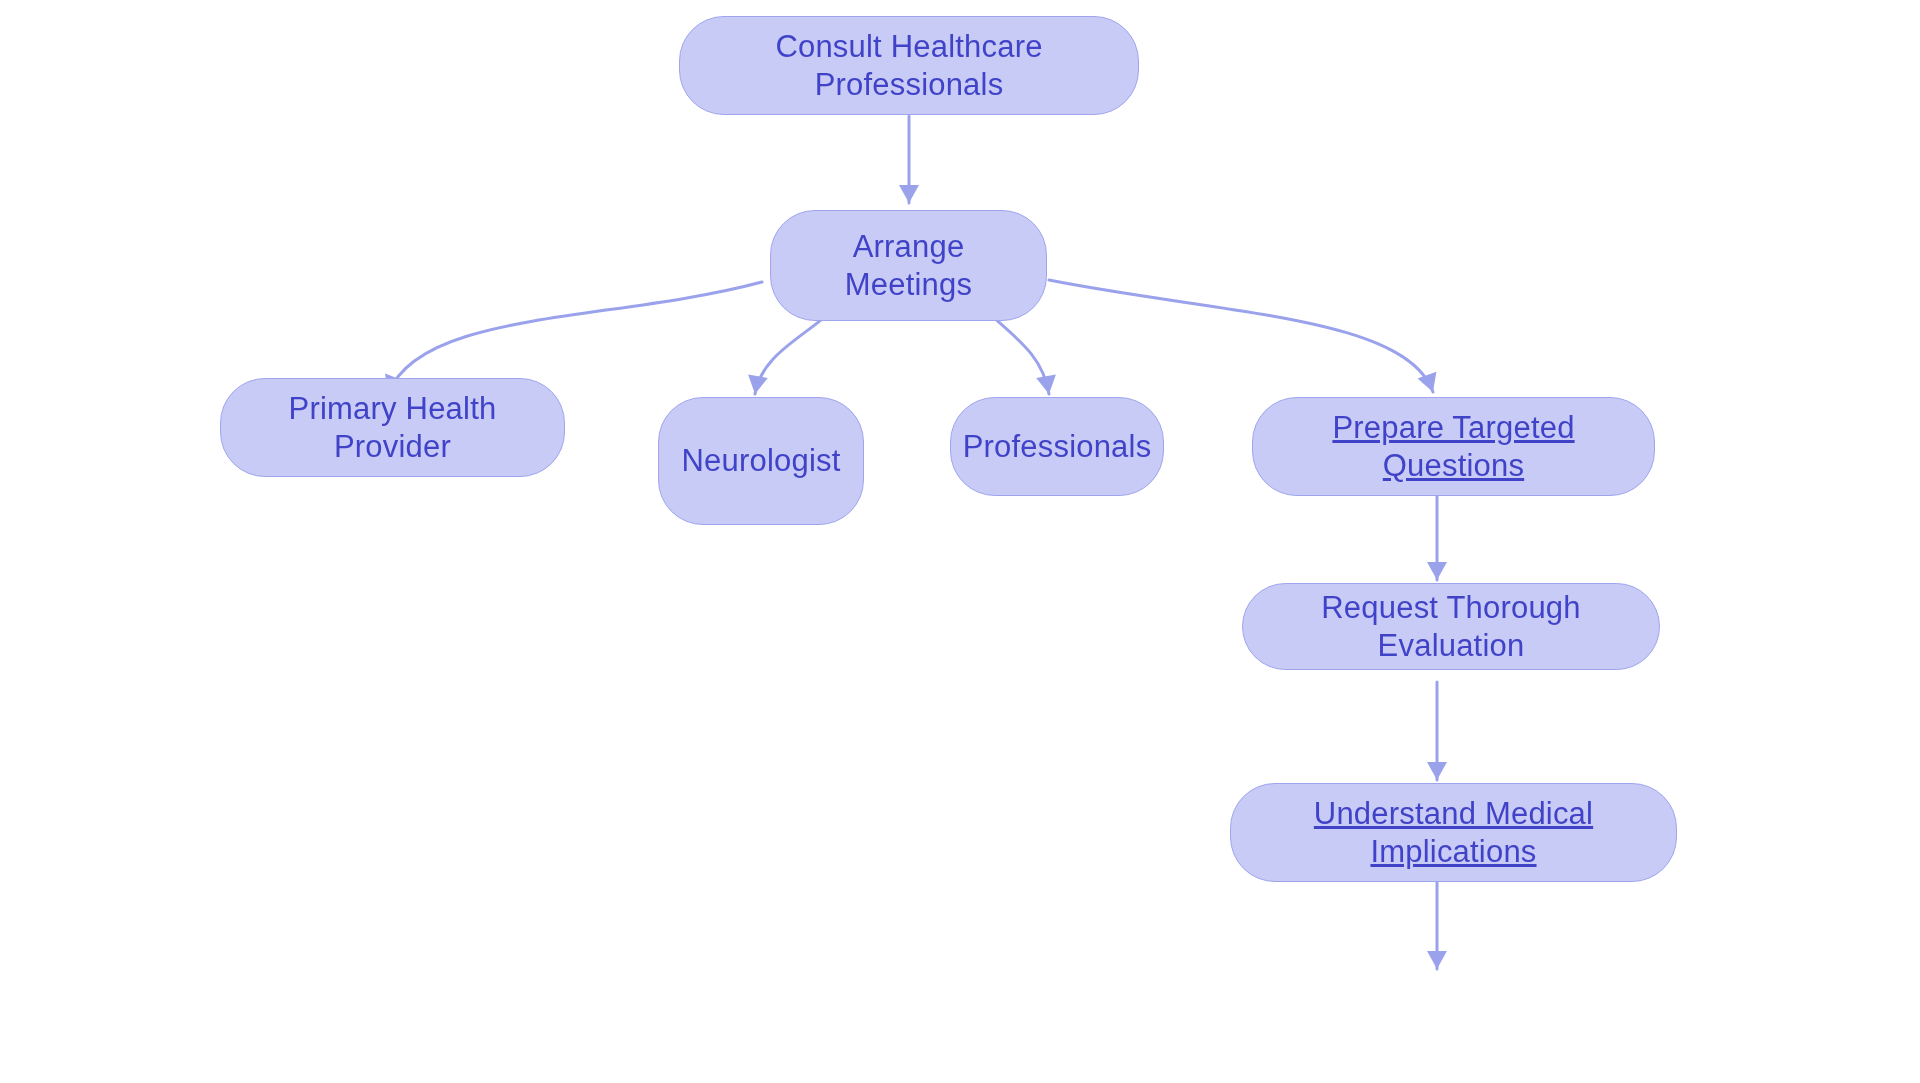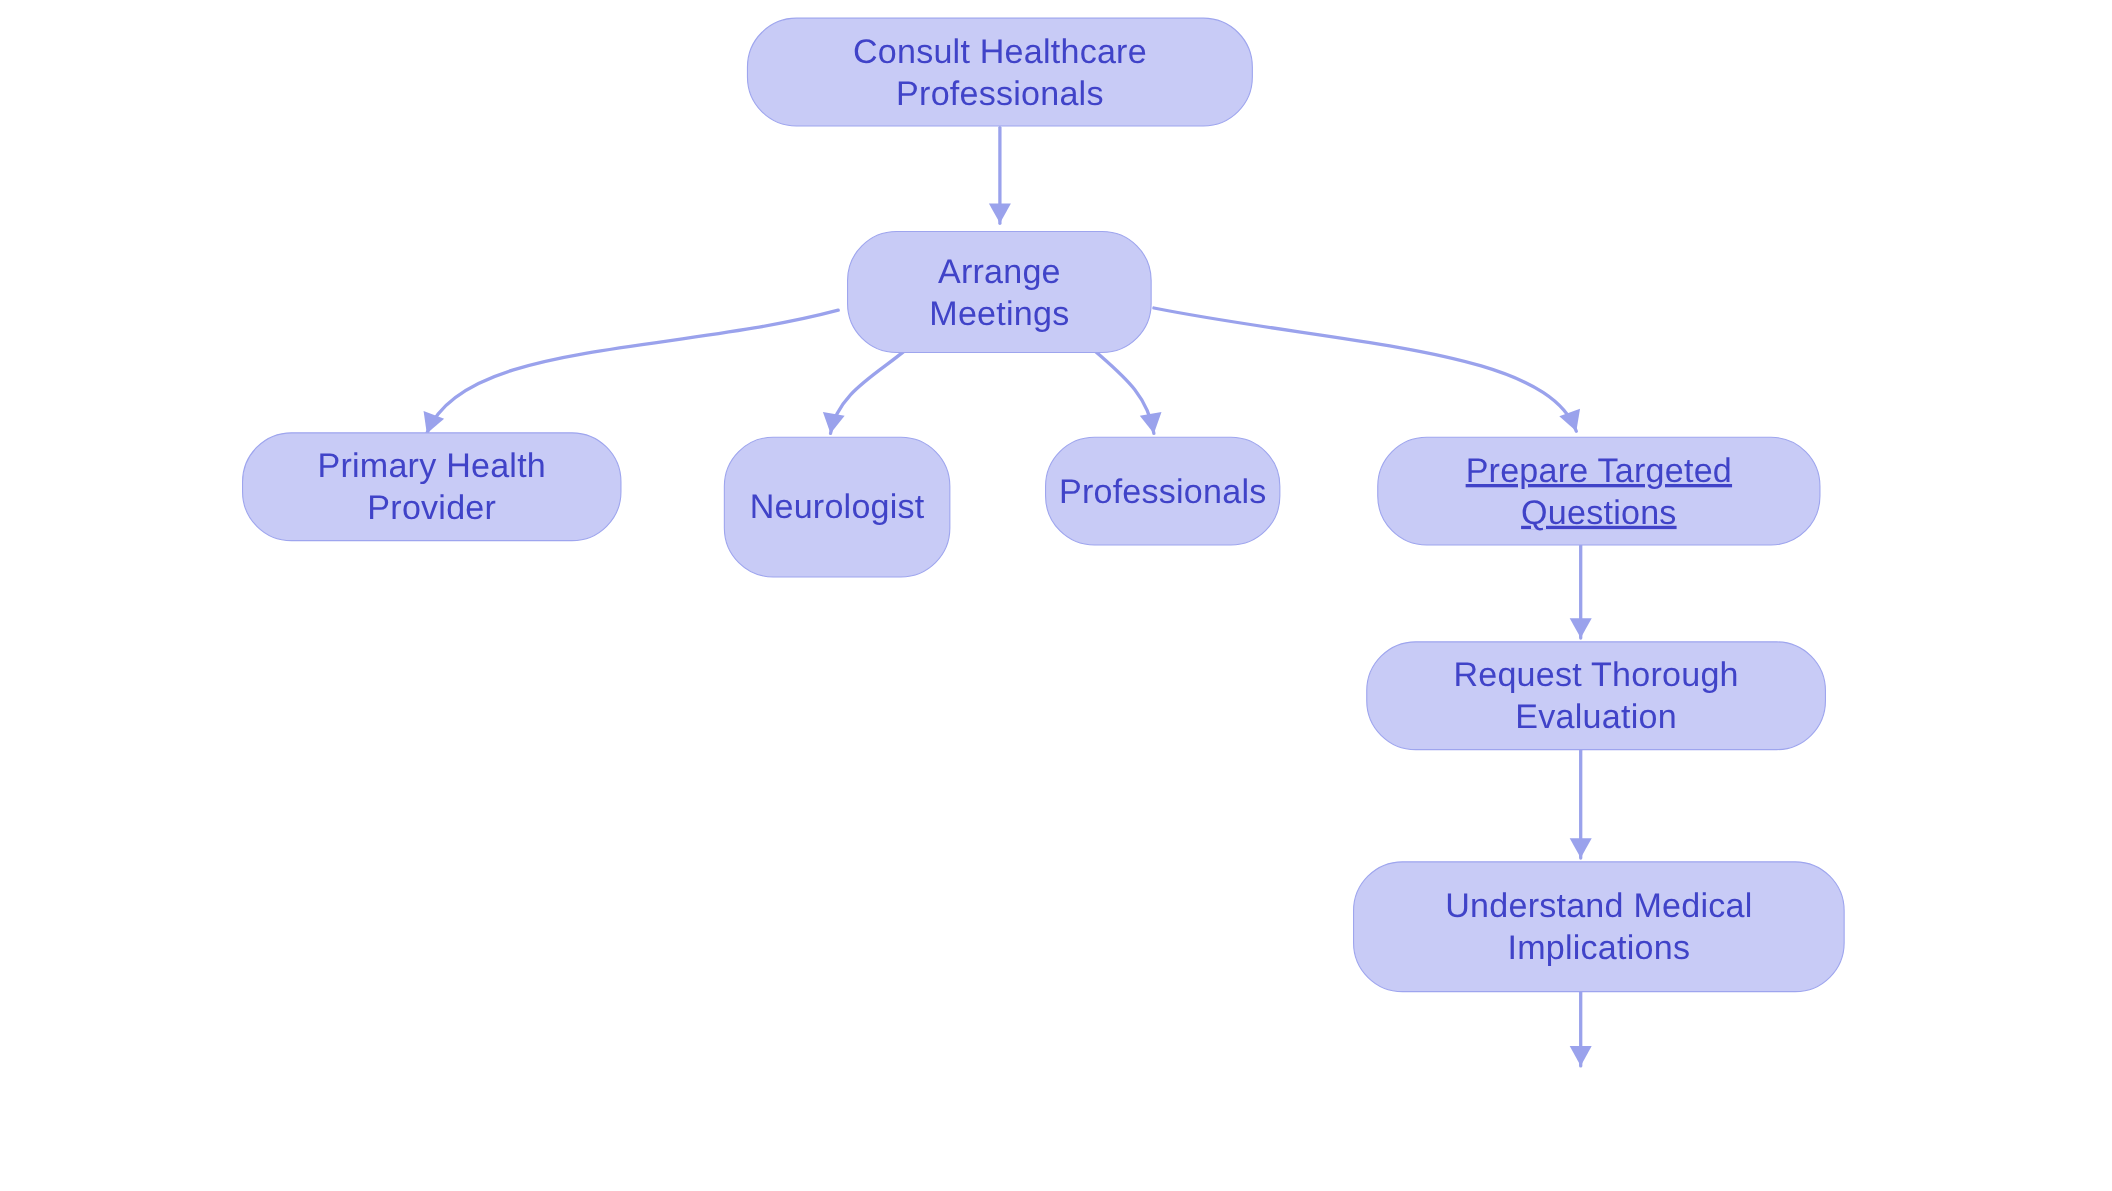--- a/index.html
+++ b/index.html
@@ -70,32 +70,32 @@
     <path class="edge" marker-end="url(#arrow)" d="M 1437 682 L 1437 780"></path>
     <path class="edge" marker-end="url(#arrow)" d="M 1437 882 L 1437 969"></path>
   </svg>
 
   <div class="node" style="left: 679px; top: 16px; width: 460px; height: 99px;">
     <span>Consult Healthcare Professionals</span>
   </div>
   <div class="node" style="left: 770px; top: 210px; width: 277px; height: 111px;">
     <span>Arrange Meetings</span>
   </div>
-  <div class="node" style="left: 220px; top: 393px; width: 345px; height: 99px;">
+  <div class="node" style="left: 220px; top: 378px; width: 345px; height: 99px;">
     <span>Primary Health Provider</span>
   </div>
   <div class="node" style="left: 658px; top: 397px; width: 206px; height: 128px;">
     <span>Neurologist</span>
   </div>
   <div class="node" style="left: 950px; top: 397px; width: 214px; height: 99px;">
     <span>Professionals</span>
   </div>
   <div class="node" style="left: 1252px; top: 397px; width: 403px; height: 99px; text-decoration: underline;">
     <span>Prepare Targeted Questions</span>
   </div>
-  <div class="node" style="left: 1242px; top: 583px; width: 418px; height: 99px;">
+  <div class="node" style="left: 1242px; top: 583px; width: 418px; height: 87px;">
     <span>Request Thorough Evaluation</span>
   </div>
-  <div class="node" style="left: 1230px; top: 783px; width: 447px; height: 119px;">
+  <div class="node" style="left: 1230px; top: 783px; width: 447px; height: 99px; text-decoration: underline;">
     <span>Understand Medical Implications</span>
   </div>
 
 </div>
 
 </body></html>

